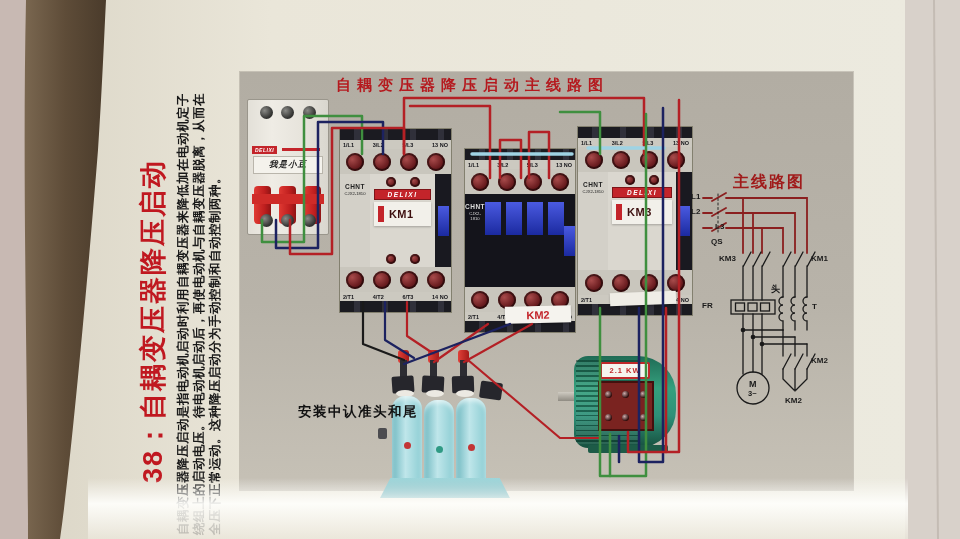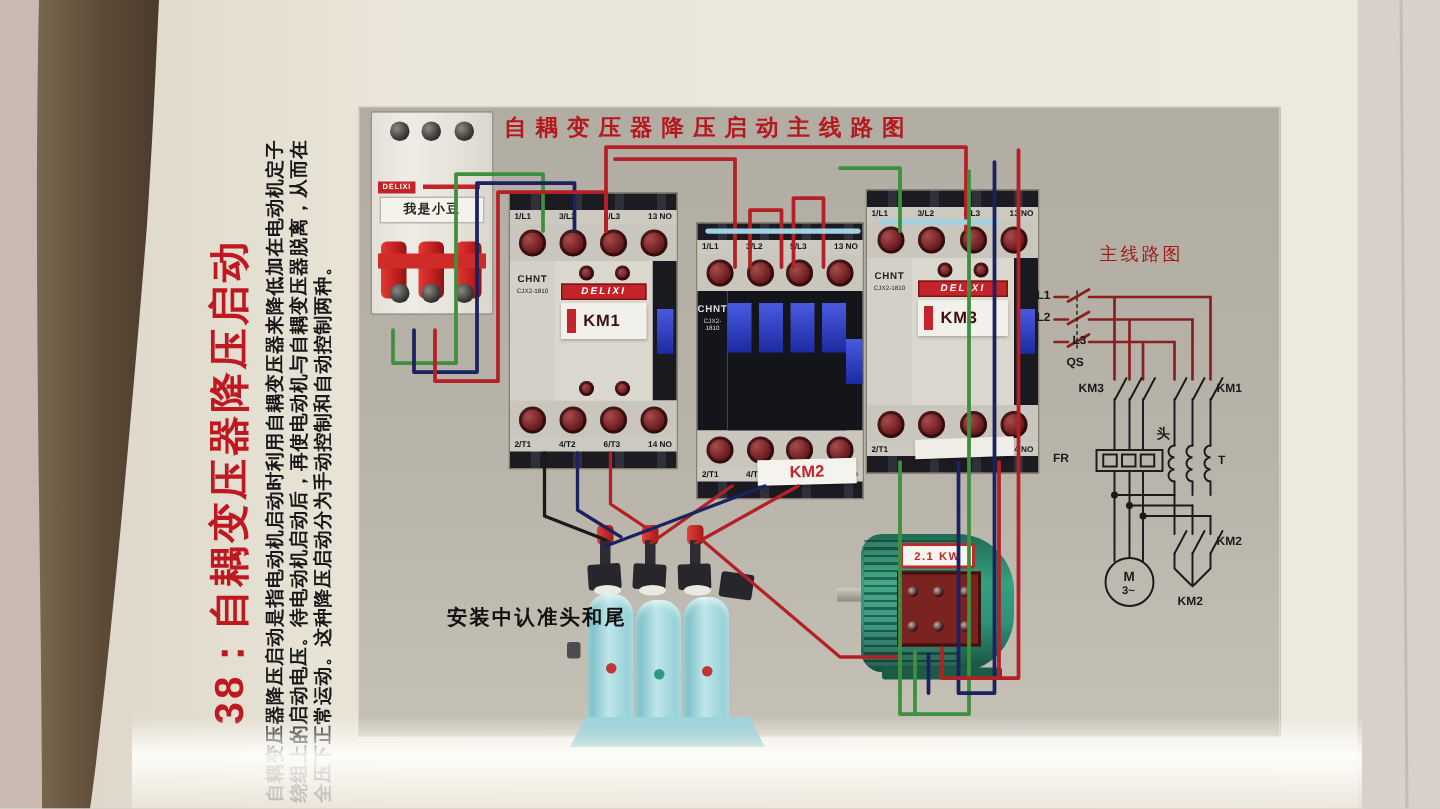--- a/index.html
+++ b/index.html
@@ -30,23 +30,23 @@
   }
   .photo-title{
     left:336px;top:76px;z-index:7;color:#b5191e;font-size:15px;font-weight:700;
     letter-spacing:6px;white-space:nowrap;
   }
   .note-text{
     left:298px;top:403px;z-index:7;color:#111;font-size:13.5px;font-weight:700;
     letter-spacing:1.5px;white-space:nowrap;
   }
   
-  .breaker{left:247px;top:74px;width:80px;height:134px;z-index:2;
+  .breaker{left:247px;top:99px;width:80px;height:134px;z-index:2;
     background:linear-gradient(90deg,#e3e0d8,#efece5 30%,#e6e3db 70%,#d9d6ce);
-    border:1px solid #9a968c;border-radius:2px;}
+    border:1px solid #9a968c;border-radius:2px;font-style:italic;}
   .bk-screws{position:absolute;left:0;width:100%;display:flex;justify-content:space-around;padding:0 8px;box-sizing:border-box;}
   .bk-screws.top{top:6px;} .bk-screws.bot{top:114px;}
   .bk-screw{width:13px;height:13px;border-radius:50%;
     background:radial-gradient(circle at 35% 35%,#8a8a86,#3a3a38 60%,#151515);}
   .bk-brand{position:absolute;left:4px;top:46px;background:#c3242a;color:#fff;
     font-size:5px;font-weight:700;padding:1px 3px;letter-spacing:.5px;}
   .bk-brandline{position:absolute;left:34px;top:48px;width:38px;height:3px;background:#c3242a;}
   .bk-sticker{position:absolute;left:5px;top:56px;width:68px;height:16px;background:#f4f2ec;
     border:1px solid #b9b5ab;color:#222;font-size:8.5px;font-weight:700;
     display:flex;align-items:center;justify-content:center;letter-spacing:1px;}
@@ -112,21 +112,21 @@
     background:repeating-linear-gradient(180deg,rgba(6,40,30,.45) 0 1.5px,rgba(255,255,255,.08) 1.5px 5px);}
   .mo-label{position:absolute;left:42px;top:12px;width:46px;height:13px;background:#f6f4ee;
     border:2px solid #c0282a;border-radius:2px;display:flex;align-items:center;justify-content:center;
     color:#c0282a;font-size:7.5px;font-weight:700;letter-spacing:1px;}
   .mo-term{position:absolute;left:40px;top:31px;width:52px;height:46px;background:#7a2320;
     border:2px solid #43100e;display:grid;grid-template-columns:repeat(3,1fr);align-items:center;justify-items:center;}
   .mo-term i{width:7px;height:7px;border-radius:50%;background:radial-gradient(circle at 35% 35%,#caa,#2c0b0a 70%);}
   .mo-base{position:absolute;left:30px;top:95px;width:80px;height:8px;background:#1d5b47;border-radius:2px;}
   
   .sch-label{z-index:7;color:#1a1a1a;font-weight:700;font-size:8px;white-space:nowrap;}
-  .sch-title{z-index:7;color:#a01a1a;font-weight:400;font-size:12px;letter-spacing:2px;white-space:nowrap;}
+  .sch-title{z-index:7;color:#a01a1a;font-weight:700;font-size:16px;letter-spacing:2px;white-space:nowrap;margin-top:11px;}
   
   #wires{position:absolute;left:0;top:0;z-index:4;pointer-events:none;}
   .glow{left:88px;top:478px;width:820px;height:61px;z-index:6;
     background:linear-gradient(180deg,rgba(255,255,252,0) 0%,rgba(255,255,252,.92) 42%,rgba(235,231,219,.75) 100%);}
 </style>
 </head>
 <body>
 
 <svg id="bg" width="960" height="539">
   <defs>

